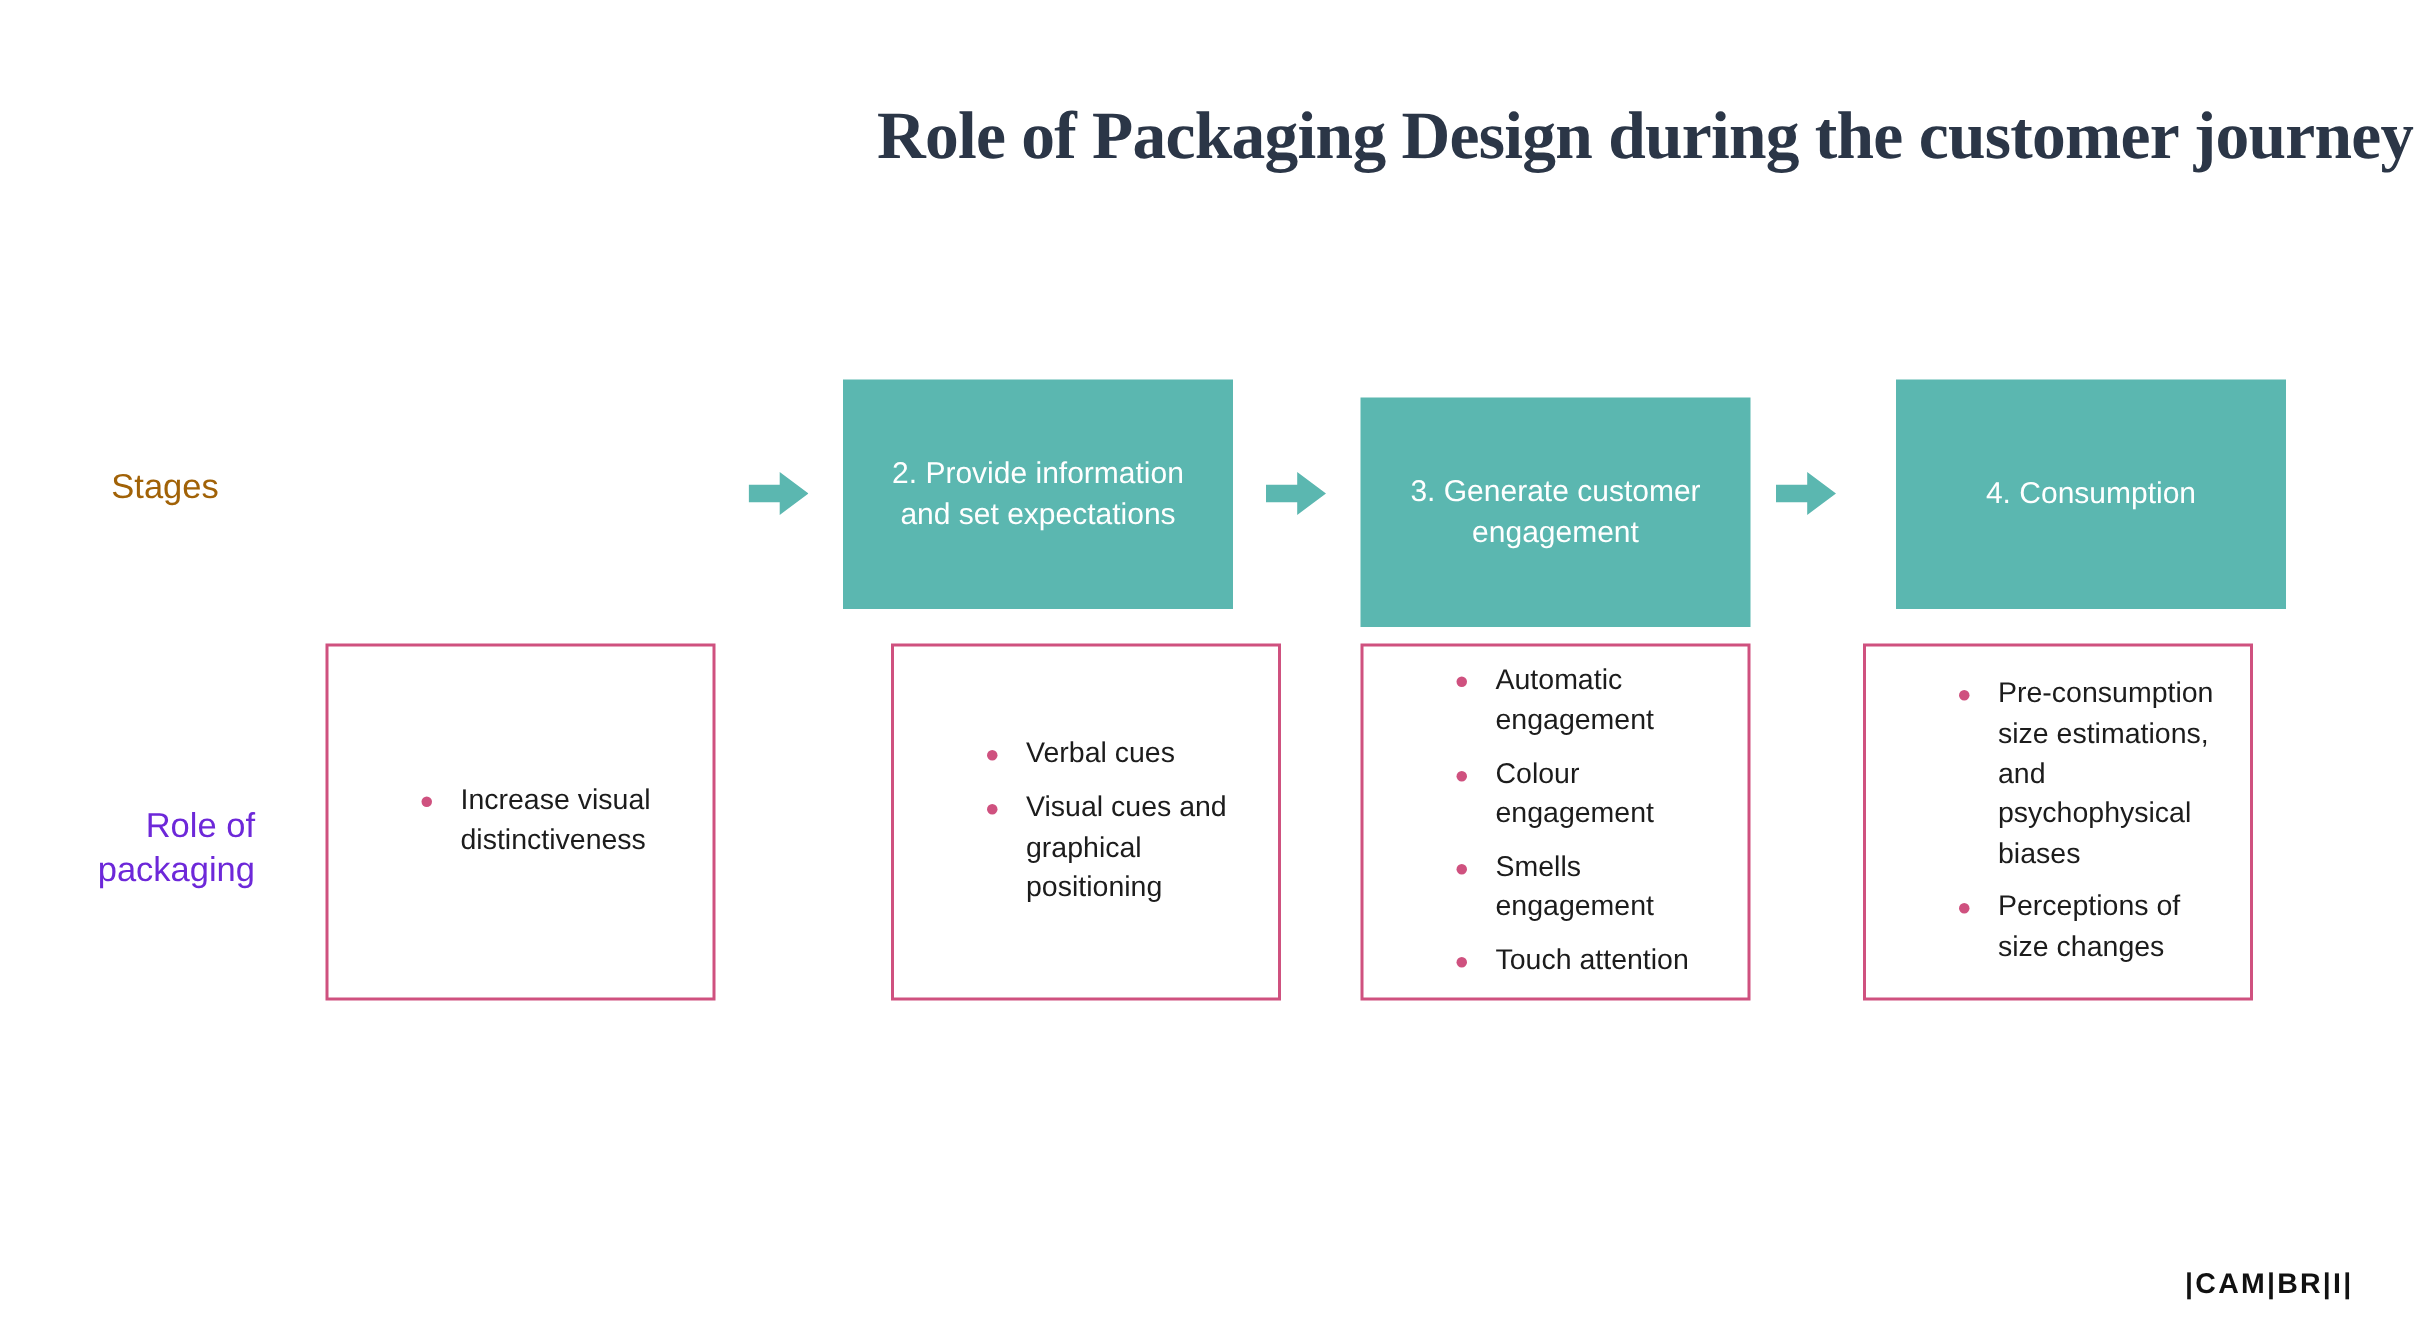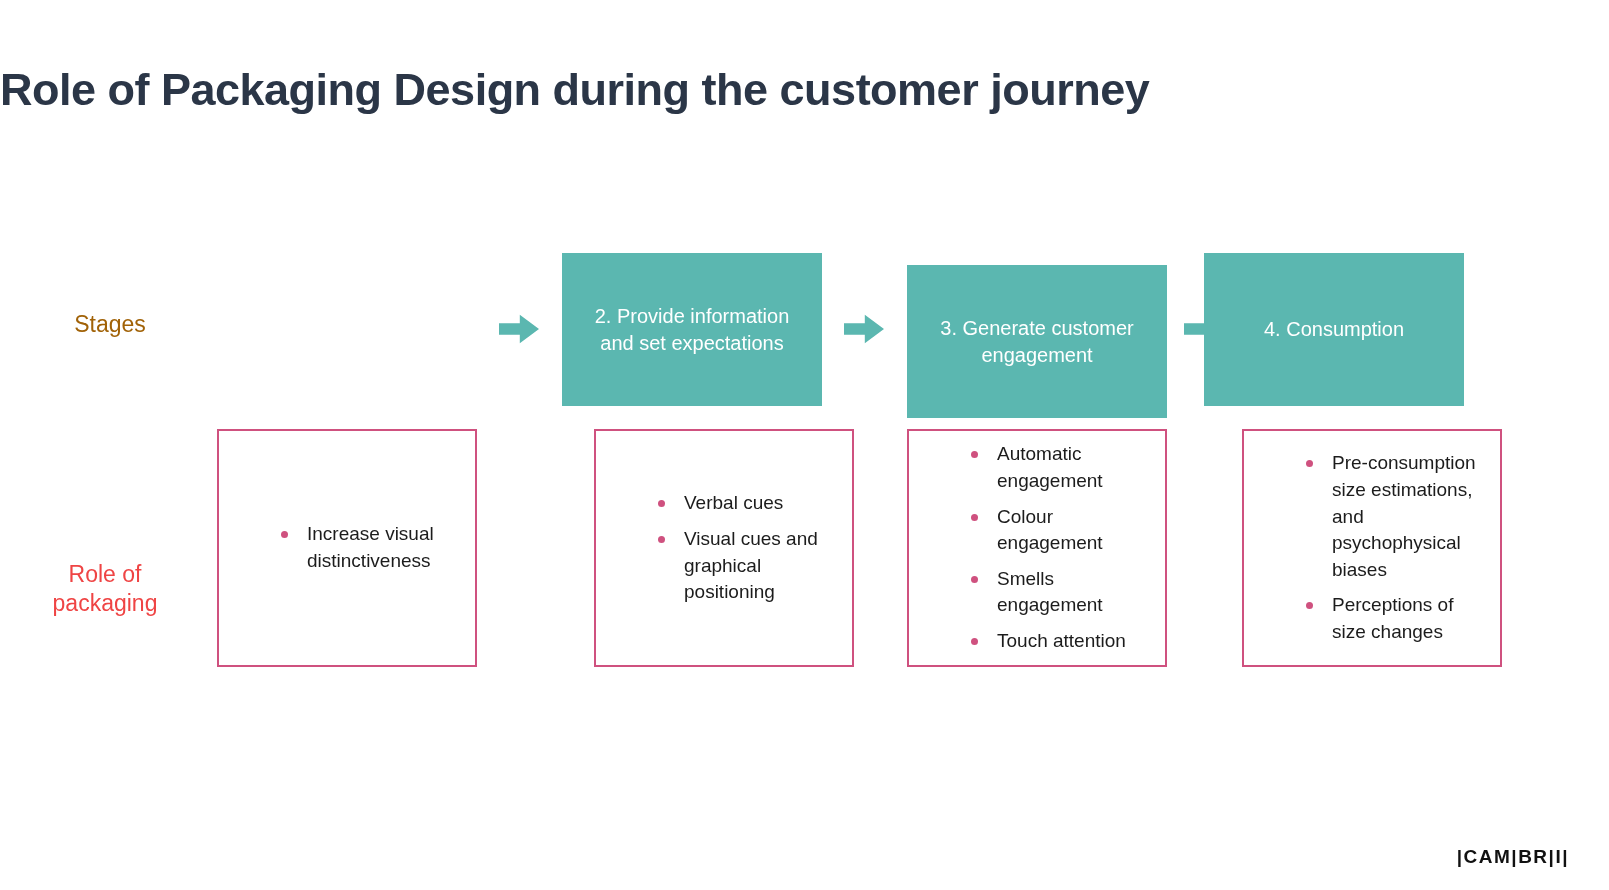--- a/index.html
+++ b/index.html
@@ -13,65 +13,67 @@
     width: 1609px;
     height: 890px;
     background: #ffffff;
     overflow: hidden;
   }
   .slide-title {
     position: absolute;
     top: 64px;
     left: 0;
     width: 100%;
-    text-align: left;
+    text-align: right;
     font-size: 45px;
     font-weight: 700;
     letter-spacing: -0.5px;
     color: #2b3647;
+    font-family: Liberation Serif, serif;
   }
   .row-label {
     position: absolute;
     text-align: center;
     font-size: 23px;
     line-height: 1.25;
     font-weight: 400;
   }
   .stages-label {
     left: 40px;
     width: 140px;
     top: 310px;
     color: #a16207;
   }
   .roles-label {
     left: 40px;
     width: 130px;
-    top: 560px;
-    color: #ef4444;
+    top: 536px;
+    color: #6d28d9;
+    text-align: right;
   }
   .stage-box {
     position: absolute;
     top: 253px;
     width: 260px;
     height: 153px;
     background: #5bb7b0;
     color: #ffffff;
     display: flex;
     align-items: center;
     justify-content: center;
     text-align: center;
     font-size: 20px;
     line-height: 1.32;
     padding: 0 14px;
     box-sizing: border-box;
   }
   .stage-1 { left: 217px; }
   .stage-2 { left: 562px; }
   .stage-3 { left: 907px; margin-top: 12px; }
-  .stage-4 { left: 1204px; }
+  .stage-4 { left: 1264px; }
 
   .flow-arrow {
     position: absolute;
     top: 312px;
     width: 40px;
     height: 34px;
     background: #5bb7b0;
     clip-path: polygon(0 33%, 52% 33%, 52% 8%, 100% 50%, 52% 92%, 52% 67%, 0 67%);
   }
   .arrow-1 { left: 499px; }

